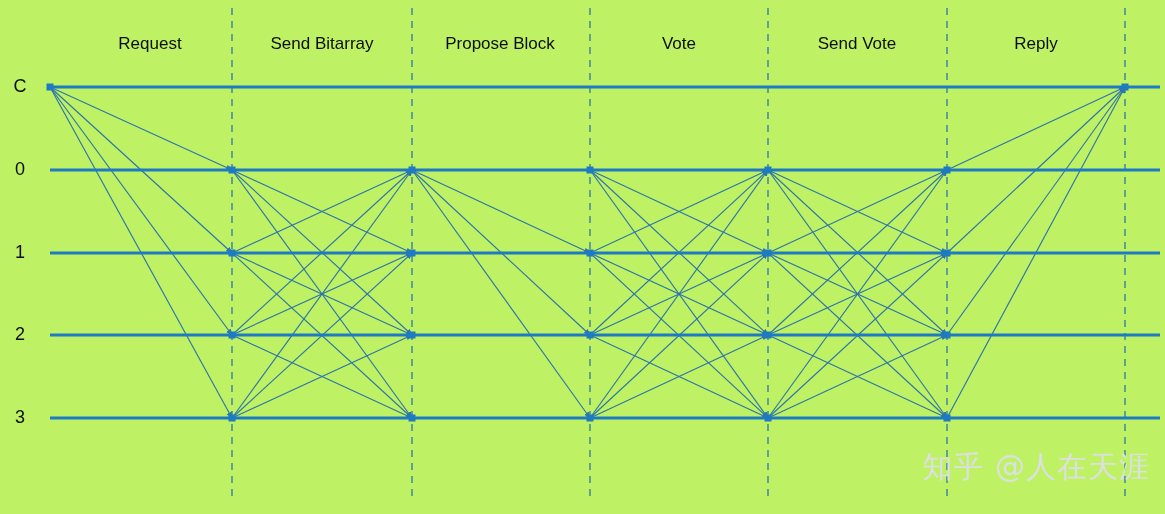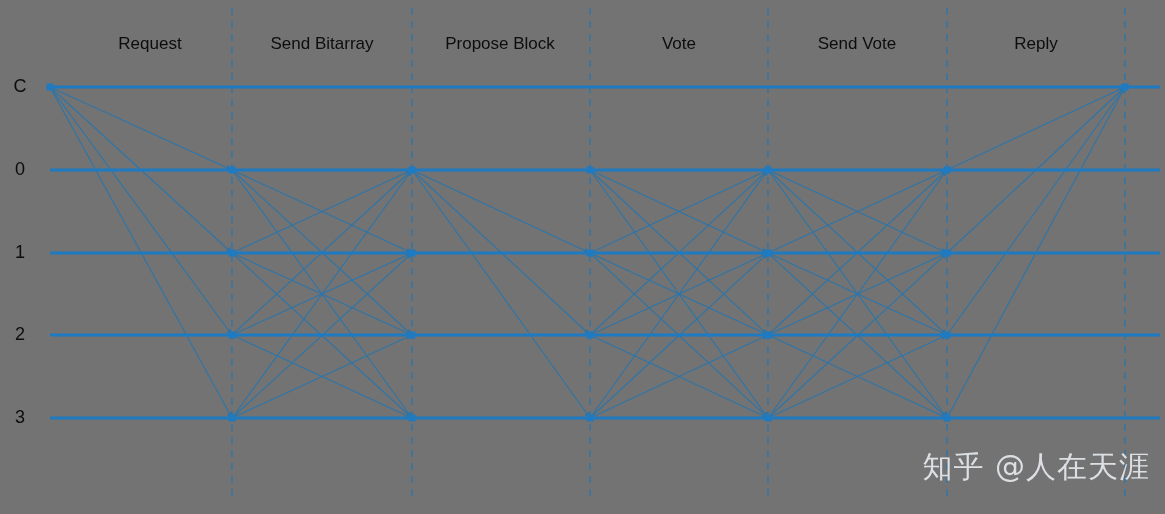--- a/index.html
+++ b/index.html
@@ -4,21 +4,21 @@
 <style>
   html, body {
     margin: 0;
     padding: 0;
     background: #ffffff;
   }
   #canvas {
     position: relative;
     width: 1165px;
     height: 514px;
-    background: #737373;
+    background: #bef264;
     overflow: hidden;
     font-family: "Liberation Sans", sans-serif;
   }
   #diagram-svg {
     position: absolute;
     left: 0;
     top: 0;
     width: 1165px;
     height: 514px;
   }

